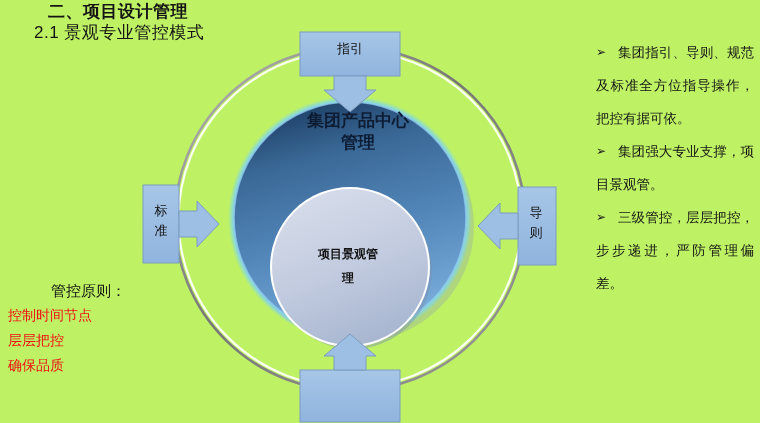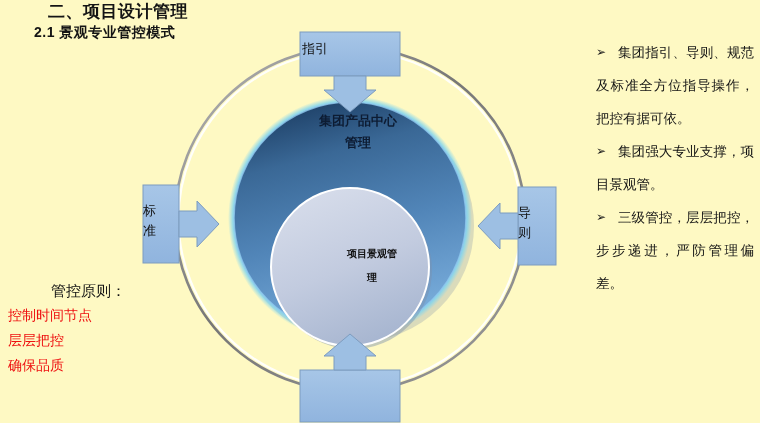--- a/index.html
+++ b/index.html
@@ -14,41 +14,41 @@
     font-family: "Liberation Sans", "DejaVu Sans", sans-serif;
     overflow: hidden;
     position: relative;
     color: #1a1a1a;
   }
   .slide {
     position: absolute;
     inset: 0;
     width: 760px;
     height: 423px;
-    background: #fef9c3;
+    background: #bef264;
   }
 
   
   .title-block {
     position: absolute;
     left: 48px;
     top: 2px;
     width: 400px;
   }
   .title-main {
     font-size: 17px;
     font-weight: bold;
     letter-spacing: 0.5px;
     line-height: 20px;
     color: #141414;
     white-space: nowrap;
   }
   .title-sub {
-    font-size: 14px;
-    font-weight: bold;
+    font-size: 17px;
+    font-weight: normal;
     letter-spacing: 0.5px;
     line-height: 21px;
     color: #141414;
     margin-left: -14px;
     white-space: nowrap;
   }
 
   
   .principles {
     position: absolute;
@@ -119,36 +119,36 @@
   .circle-label {
     position: absolute;
     text-align: center;
     font-weight: bold;
     pointer-events: none;
   }
   .label-outer {
     left: 118px;
     top: 92px;
     width: 220px;
-    font-size: 13px;
+    font-size: 17px;
     line-height: 22px;
     color: #0d1c33;
   }
   .label-inner {
-    left: 152px;
+    left: 128px;
     top: 224px;
     width: 180px;
-    font-size: 10px;
+    font-size: 12px;
     line-height: 24px;
     color: #111111;
   }
 
   .box-label {
     position: absolute;
-    text-align: left;
+    text-align: center;
     font-size: 13px;
     color: #111111;
     pointer-events: none;
   }
   .label-top {
     left: 172px;
     top: 22px;
     width: 96px;
     line-height: 18px;
   }

